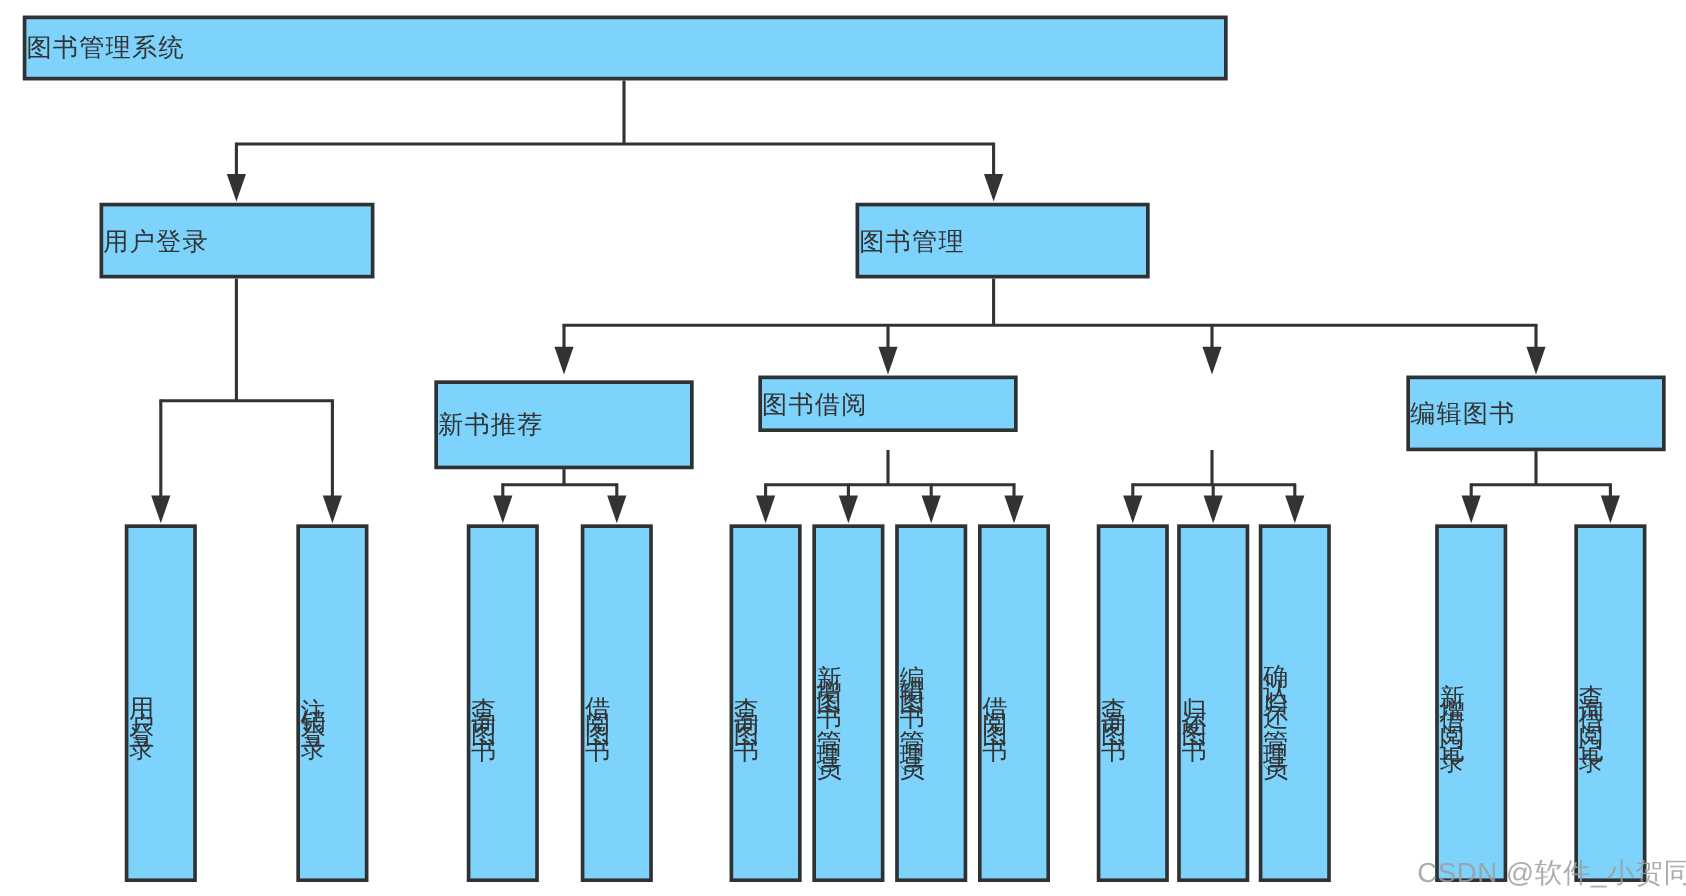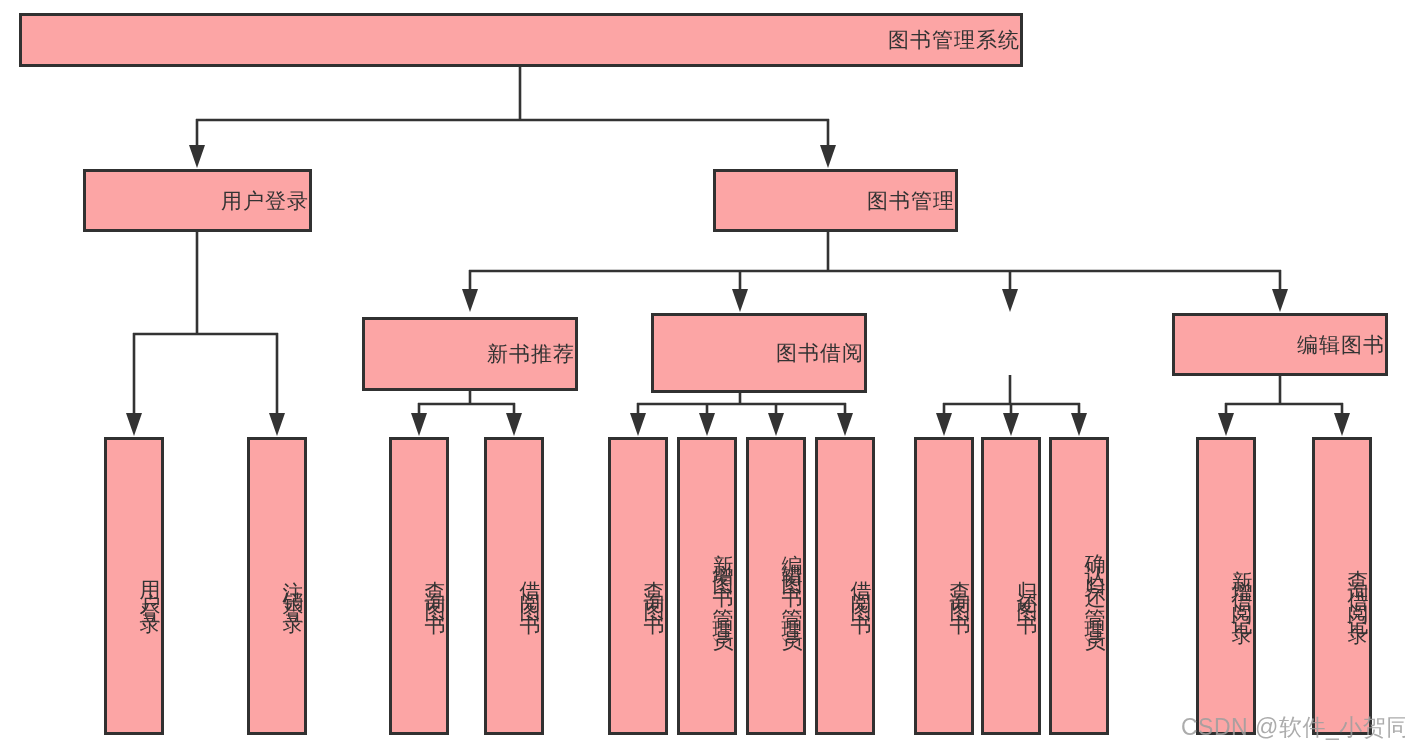--- a/index.html
+++ b/index.html
@@ -5,22 +5,22 @@
   html, body { margin:0; padding:0; background:#ffffff; }
   .stage {
     position:relative; width:1405px; height:747px; background:#ffffff;
     font-family:"Liberation Sans", sans-serif; overflow:hidden;
   }
   .wires { position:absolute; left:0; top:0; z-index:0; }
   .wires line { stroke:#333333; stroke-width:2.6; }
   .wires polygon { fill:#333333; }
   .node {
     position:absolute; box-sizing:border-box; z-index:1;
-    background:#fca5a5; border:3px solid #313131;
-    display:flex; align-items:center; justify-content:flex-end;
+    background:#7dd3fc; border:3px solid #313131;
+    display:flex; align-items:center; justify-content:flex-start;
     color:#333333;
   }
   .hnode { font-size:21px; letter-spacing:1px; }
   .vnode .vtext {
     writing-mode:vertical-rl;
     font-size:21px; letter-spacing:11px; line-height:1;
     color:#333333; white-space:nowrap;
   }
   .watermark {
     position:absolute; z-index:2; left:1181px; top:712px;
@@ -109,21 +109,21 @@
   <div class="node hnode" style="left:83px;top:169px;width:229px;height:63px">
     <span>用户登录</span>
   </div>
   <div class="node hnode" style="left:713px;top:169px;width:245px;height:63px">
     <span>图书管理</span>
   </div>
 
   <div class="node hnode" style="left:362px;top:317px;width:216px;height:74px">
     <span>新书推荐</span>
   </div>
-  <div class="node hnode" style="left:651px;top:313px;width:216px;height:80px">
+  <div class="node hnode" style="left:632px;top:313px;width:216px;height:47px">
     <span>图书借阅</span>
   </div>
   <div class="node hnode" style="left:1172px;top:313px;width:216px;height:63px">
     <span>编辑图书</span>
   </div>
 
   <div class="node vnode" style="left:104px;top:437px;width:60px;height:298px">
     <span class="vtext">用户登录</span>
   </div>
   <div class="node vnode" style="left:247px;top:437px;width:60px;height:298px">

